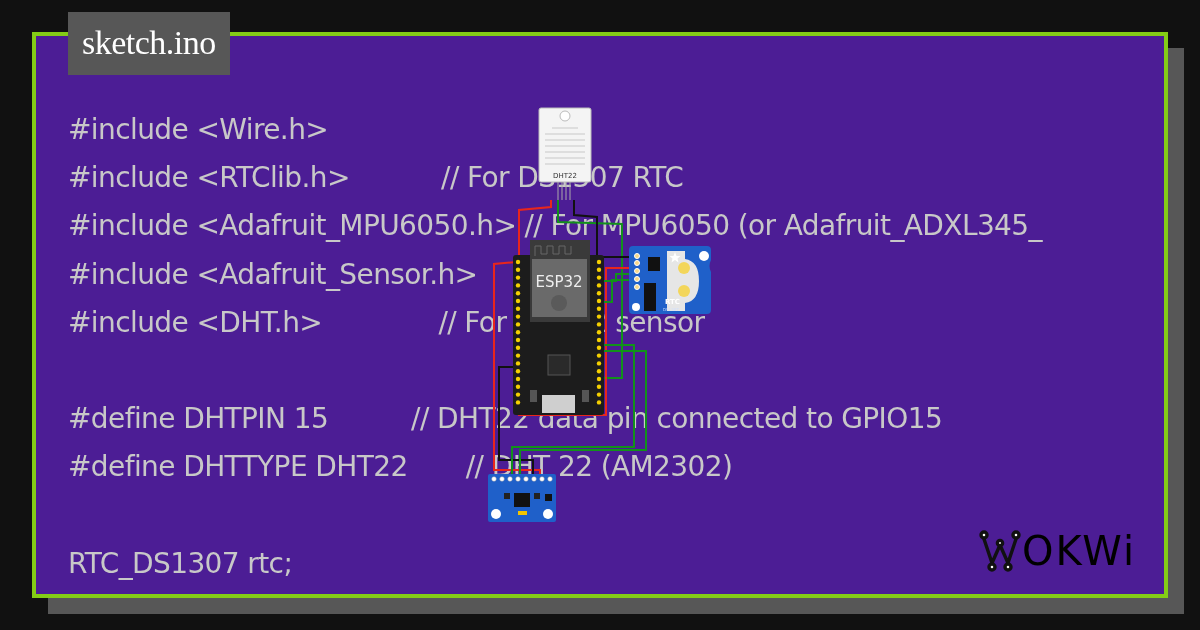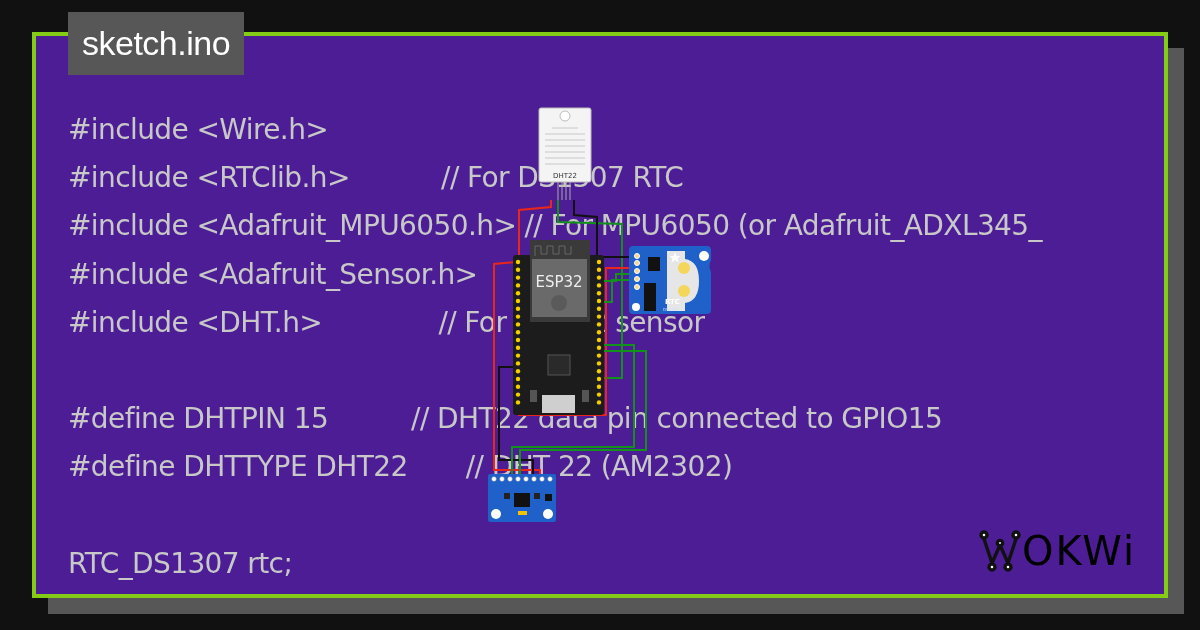--- a/index.html
+++ b/index.html
@@ -6,21 +6,21 @@
   body { width:1200px; height:630px; background:#111111; position:relative; overflow:hidden;
          font-family:"Liberation Sans", sans-serif; }
   .shadow { position:absolute; left:48px; top:48px; width:1136px; height:566px; background:#575757; }
   .card { position:absolute; left:32px; top:32px; width:1128px; height:558px; background:#4c1d95;
           border:4px solid #84cc16; overflow:hidden; }
   .code { position:absolute; left:32px; top:70px; margin:0; white-space:pre;
           font-family:"DejaVu Sans", sans-serif; font-size:28px; line-height:48.2px; color:#c8c8c8;
           letter-spacing:-0.6px; }
   .code .ln { display:block; height:48.2px; }
   .tab { position:absolute; left:68px; top:12px; height:63px; padding:0 14px; background:#575757;
-         color:#ffffff; font-family:Liberation Sans, sans-serif; font-size:34px; line-height:62px; letter-spacing:-0.5px; }
+         color:#ffffff; font-family:Liberation Serif, serif; font-size:34px; line-height:62px; letter-spacing:-0.5px; }
   .circuit { position:absolute; left:0; top:0; }
   .logo { position:absolute; left:978px; top:527px; }
   .logo-text { font-family:"DejaVu Sans", sans-serif; font-size:40px; color:#111; letter-spacing:2px; }
 </style>
 </head>
 <body>
 
 <div class="shadow"></div>
 
 <div class="card">

